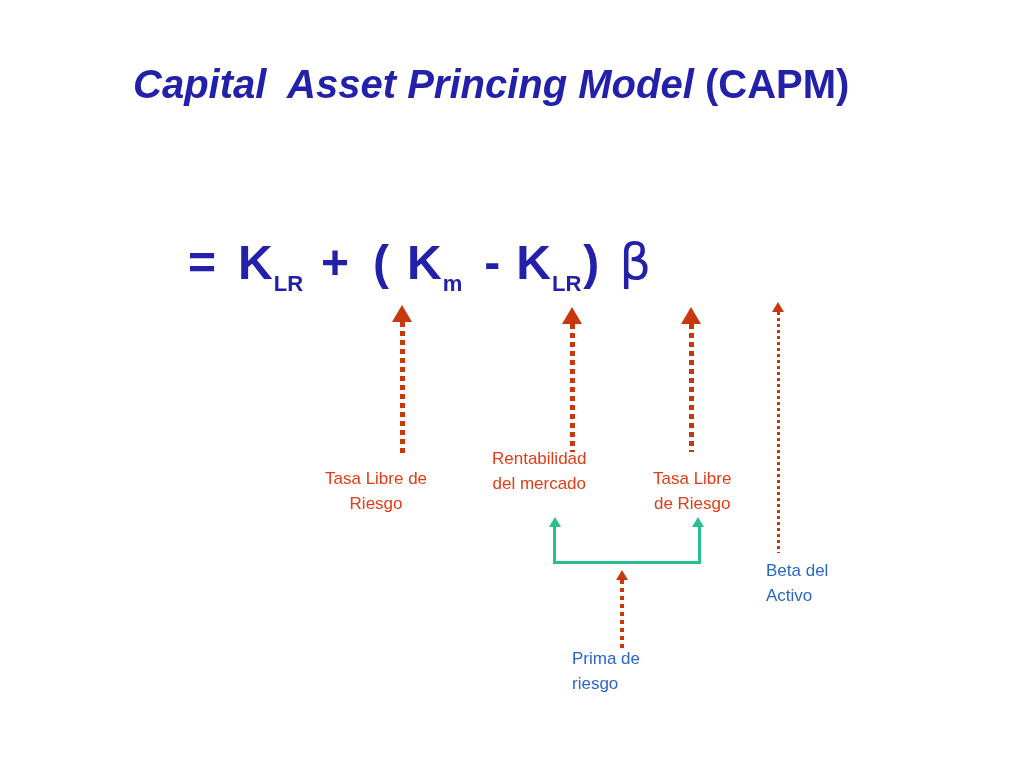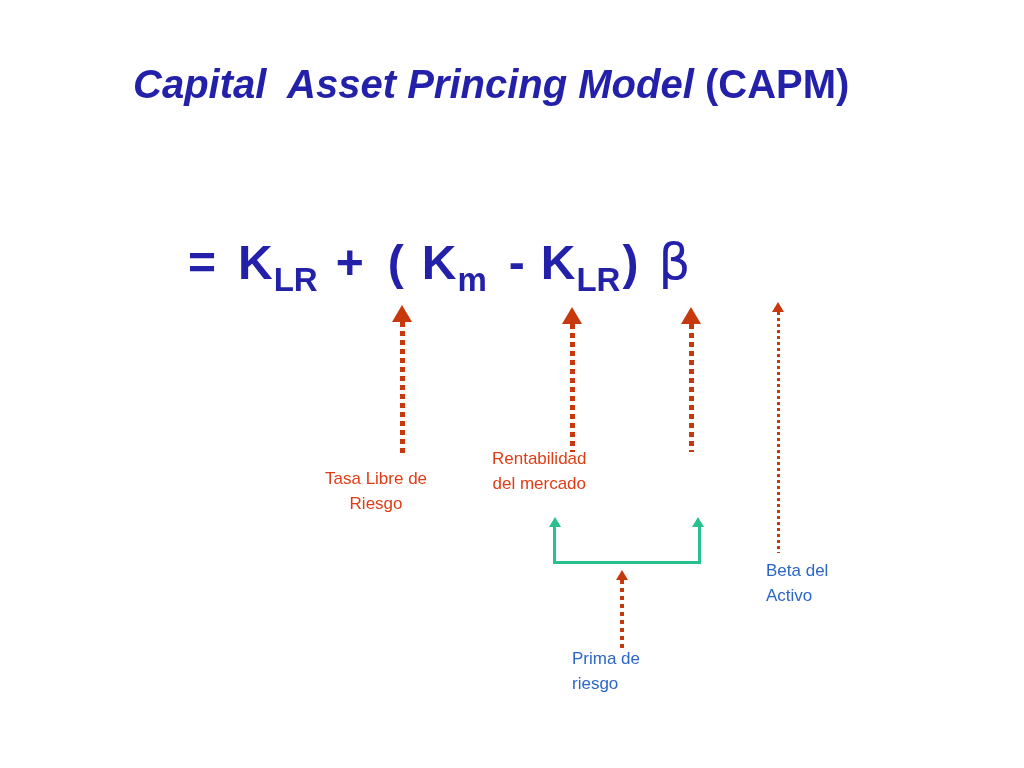--- a/index.html
+++ b/index.html
@@ -28,21 +28,21 @@
     position:absolute;
     left:172px;top:233px;
     display:inline-flex;
     align-items:baseline;
     font-size:48px;
     font-weight:bold;
     color:var(--formula-blue);
     white-space:pre;
   }
   .formula .sub{
-    font-size:33px;
+    font-size:22px;
     vertical-align:baseline;
     position:relative;
     top:12px;
     margin-left:1px;
   }
   .formula .eq{margin:0 22px 0 16px;}
   .formula .plus{margin:0 24px 0 18px;}
   .formula .oparen{margin-right:18px;}
   .formula .minus{margin:0 16px 0 22px;}
   .formula .cparen{margin-left:2px;}
@@ -142,18 +142,20 @@
   </div>
 
   <div class="bracket-tip tip-left"></div>
   <div class="bracket-tip tip-right"></div>
   <div class="bracket-box"></div>
 
   <div class="lbl lbl-red l-tasa1">Tasa Libre de
 Riesgo</div>
   <div class="lbl lbl-red l-rent">Rentabilidad
 del mercado</div>
+  <div class="lbl lbl-red l-tasa2">Tasa Libre
+de Riesgo</div>
   <div class="lbl lbl-blue l-beta">Beta del
 Activo</div>
   <div class="lbl lbl-blue l-prima">Prima de
 riesgo</div>
 
 </div>
 
 </body></html>

